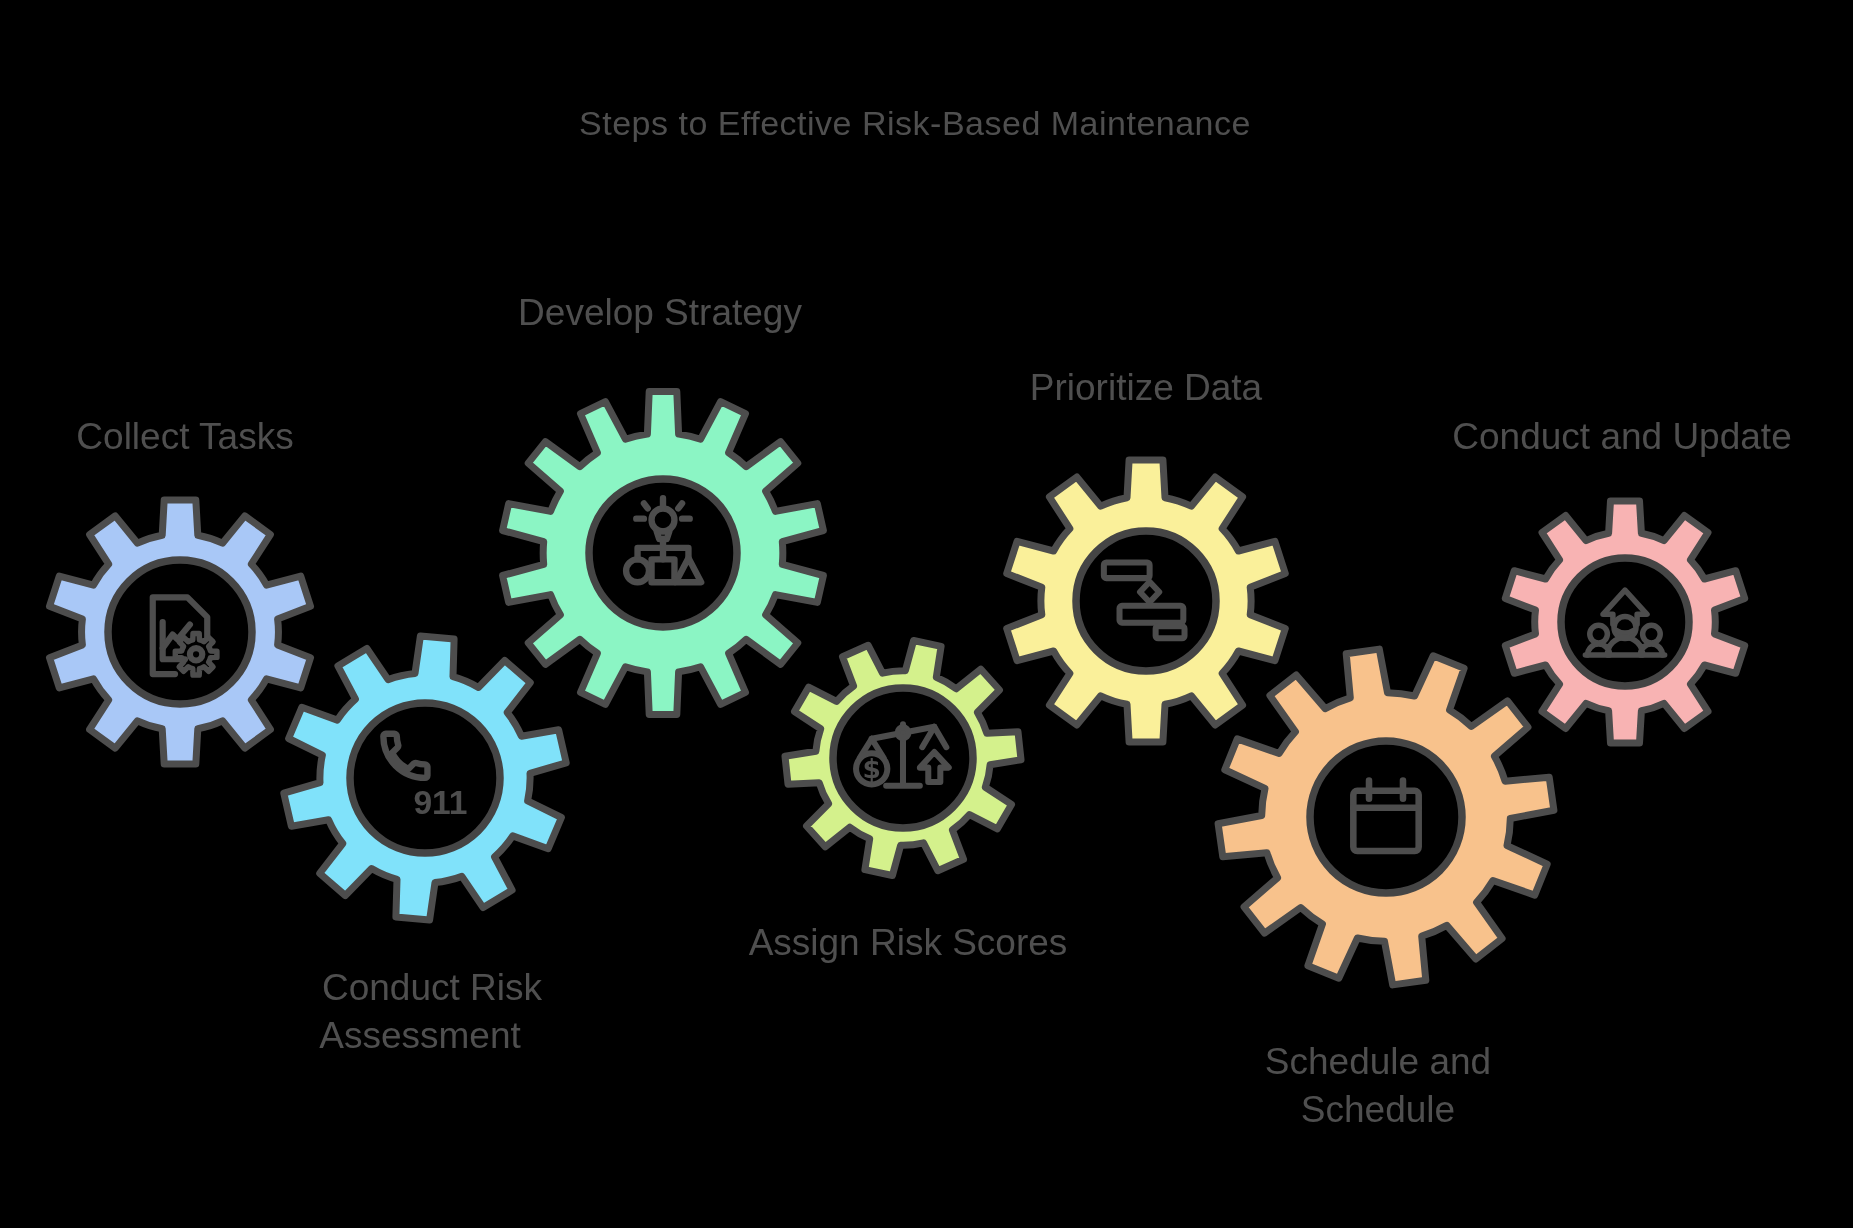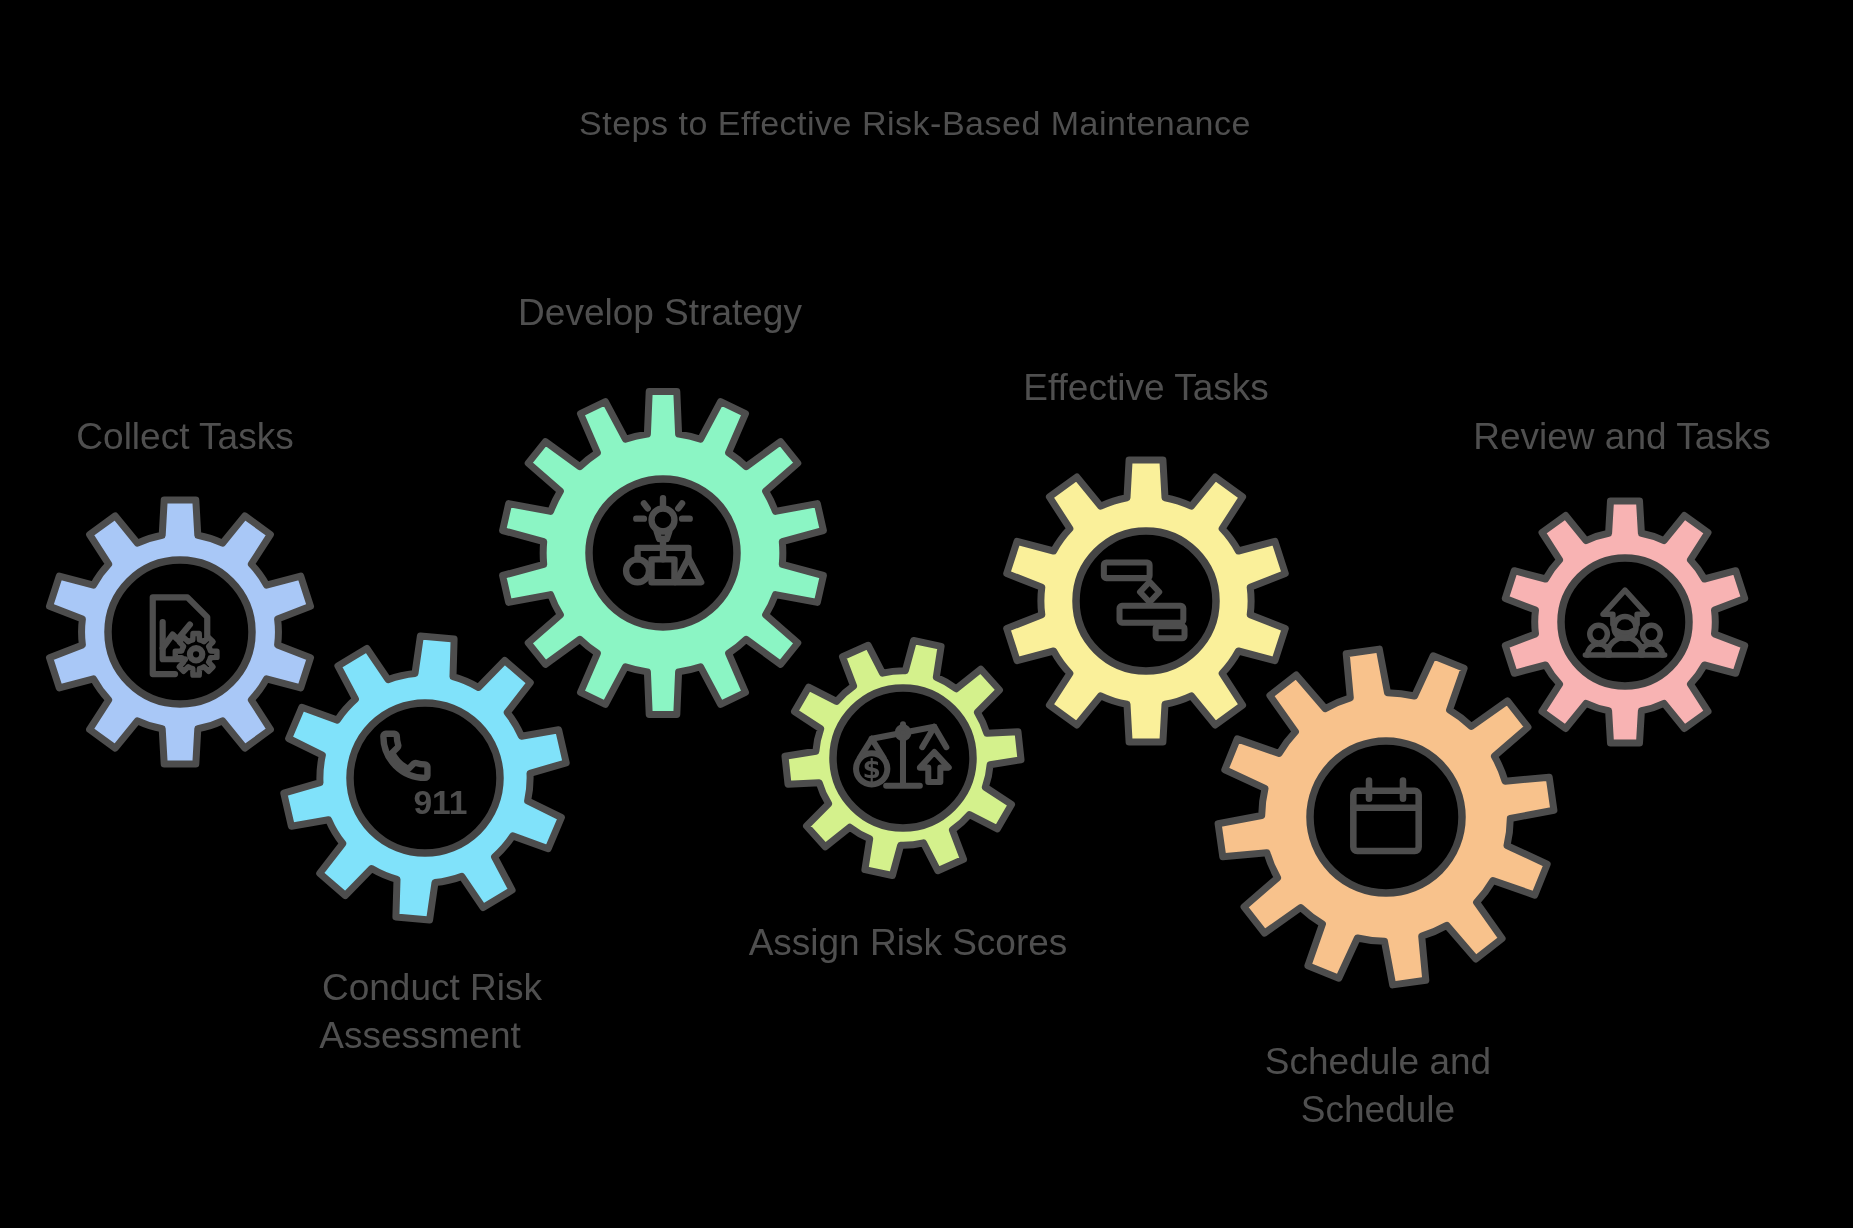--- a/index.html
+++ b/index.html
@@ -114,18 +114,18 @@
     <path d="M14 80 H86" fill="none"></path>
         </g>
       </g>
     </svg>
   <div id="labels">
       <div class="step-label-line" style="left: 185px; top: 437px;">Collect Tasks</div>
       <div class="step-label-line" style="left: 432px; top: 988px;">Conduct Risk</div>
       <div class="step-label-line" style="left: 420px; top: 1036px;">Assessment</div>
       <div class="step-label-line" style="left: 660px; top: 313px;">Develop Strategy</div>
       <div class="step-label-line" style="left: 908px; top: 943px;">Assign Risk Scores</div>
-      <div class="step-label-line" style="left: 1146px; top: 388px;">Effective Tasks</div>
+      <div class="step-label-line" style="left: 1146px; top: 388px;">Prioritize Data</div>
       <div class="step-label-line" style="left: 1378px; top: 1062px;">Schedule and</div>
       <div class="step-label-line" style="left: 1378px; top: 1110px;">Schedule</div>
-      <div class="step-label-line" style="left: 1622px; top: 437px;">Review and Tasks</div>
+      <div class="step-label-line" style="left: 1622px; top: 437px;">Conduct and Update</div>
     </div>
 </div>
 
 </body></html>

